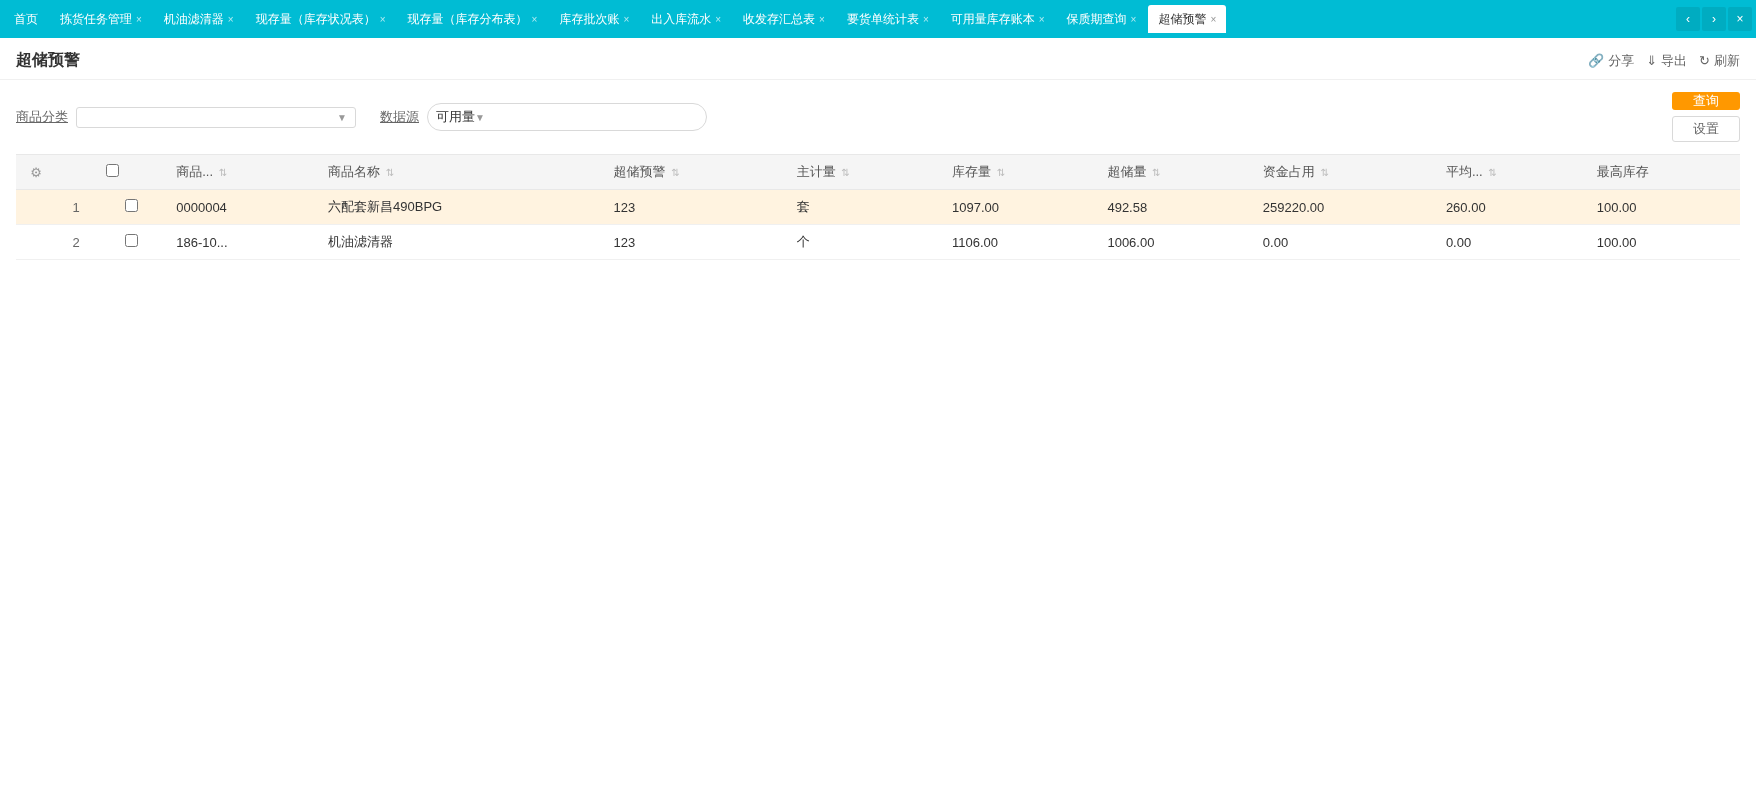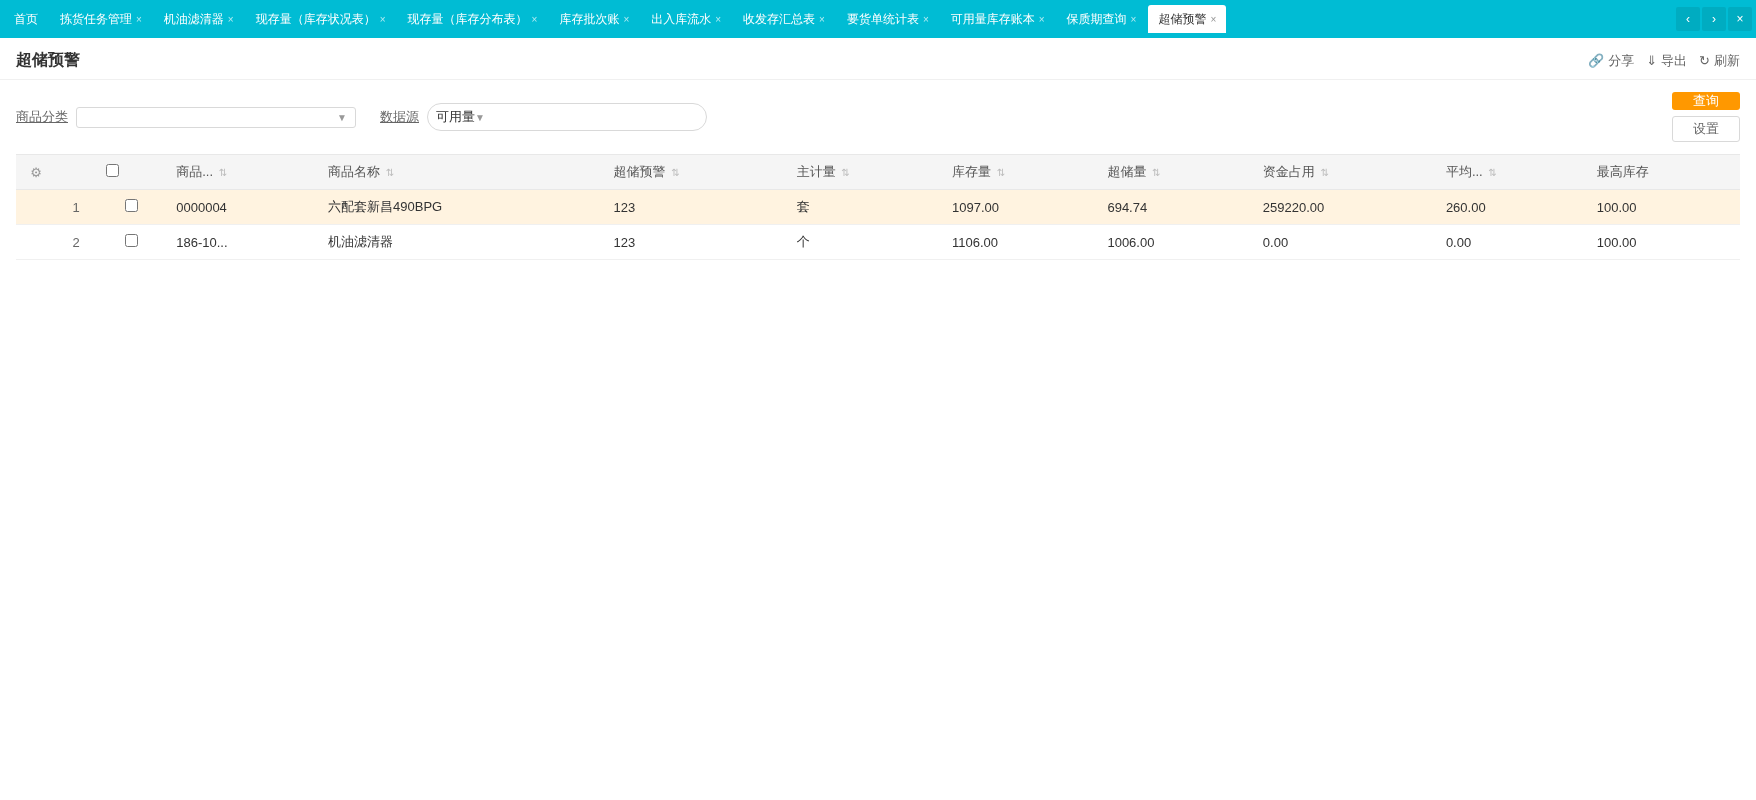--- a/index.html
+++ b/index.html
@@ -343,21 +343,21 @@
       <td class="col-index"></td>
       <td class="col-index">1</td>
       <td style="text-align:center;">
         <input type="checkbox" style="">
       </td>
       <td>0000004</td>
       <td>六配套新昌490BPG</td>
       <td>123</td>
       <td>套</td>
       <td>1097.00</td>
-      <td>694.74</td>
+      <td>492.58</td>
       <td>259220.00</td>
       <td>260.00</td>
       <td>100.00</td>
     </tr>
           <tr>
       <td class="col-index"></td>
       <td class="col-index">2</td>
       <td style="text-align:center;">
         <input type="checkbox" style="">
       </td>

